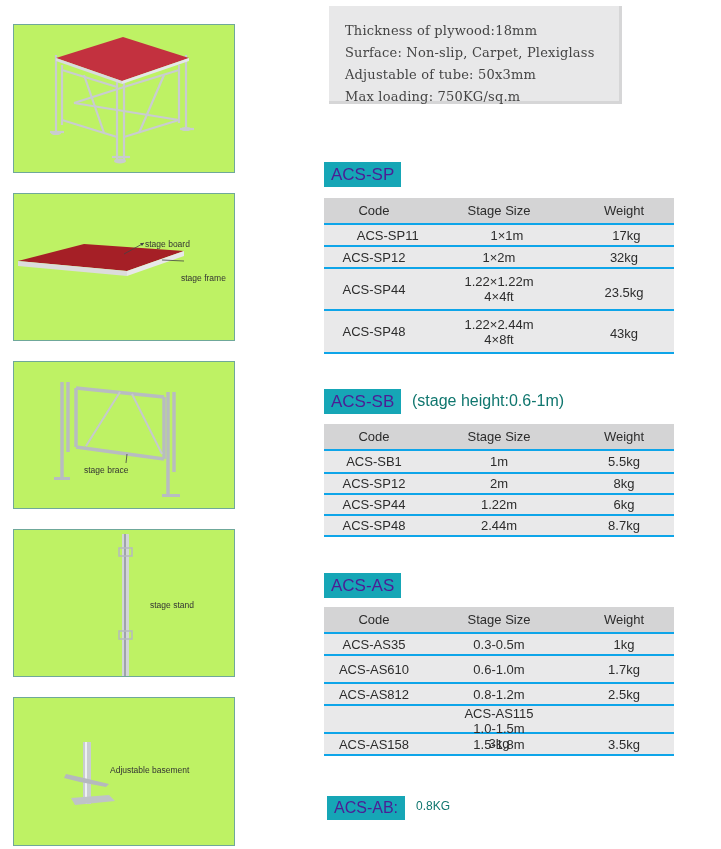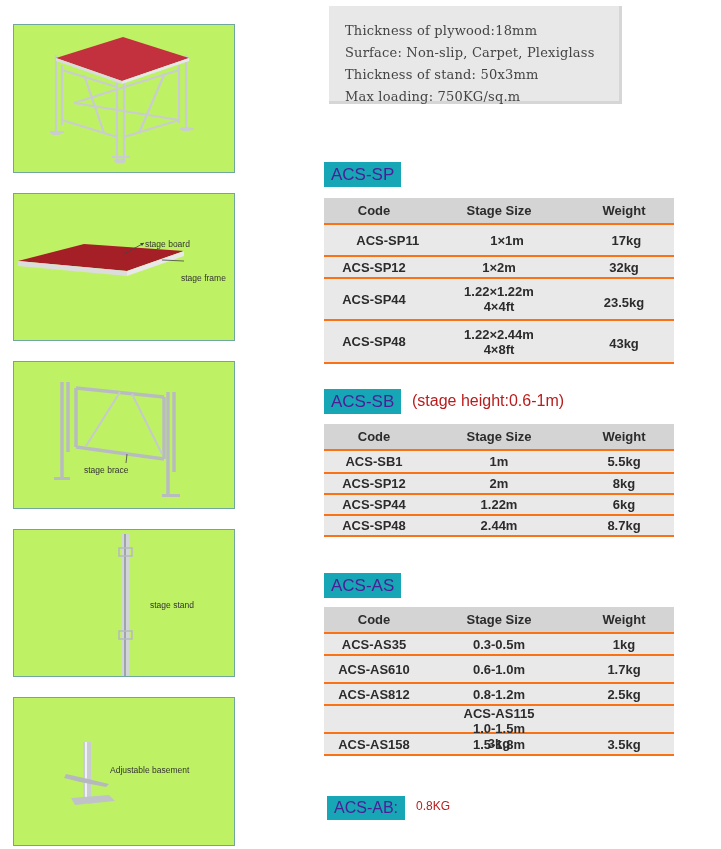--- a/index.html
+++ b/index.html
@@ -23,30 +23,29 @@
     }
     .spec-line {
       font-family: "DejaVu Serif", serif; font-size: 13px; color: #444;
       line-height: 22px; letter-spacing: 0.2px;
     }
 
     .tag {
       position: absolute; background: #16a6b6; color: #4c1d95;
       font-size: 17px; padding: 0 7px; height: 25px; line-height: 25px;
     }
-    .tag-note { position: absolute; font-size: 16px; color: #b91c1c; }
+    .tag-note { position: absolute; font-size: 16px; color: #0f766e; }
 
     .table {
       position: absolute; left: 324px; width: 350px;
       font-size: 13px; color: #2c2c2c;
     }
     .row {
       display: flex; align-items: center; background: #e9e9ea;
-      border-bottom: 2px solid #f97316;
-      font-weight: bold;
+      border-bottom: 2px solid #0ea5e9;
     }
     .row.head { background: #d4d4d5; }
     .cell { text-align: center; }
     .c1 { width: 100px; }
     .c2 { width: 150px; }
     .c3 { width: 100px; }
     .cell .sub { display: block; }
   </style>
 </head>
 <body>
@@ -133,32 +132,32 @@
     <rect x="71" y="44" width="2" height="62" fill="#eef0f2"></rect>
     <polygon points="52,76 70,80 95,86 92,89 66,84 50,80" fill="#b5b9bd"></polygon>
     <polygon points="57,100 95,97 101,103 61,107" fill="#bfc3c7"></polygon>
   </svg>
   <span class="callout" style="left:96px;top:67px;">Adjustable basement</span>
 </div>
 
 <div class="spec-box">
   <div class="spec-line">Thickness of plywood:18mm</div>
   <div class="spec-line">Surface: Non-slip, Carpet, Plexiglass</div>
-  <div class="spec-line">Thickness of stand: 50x3mm</div>
+  <div class="spec-line">Adjustable of tube: 50x3mm</div>
   <div class="spec-line">Max loading: 750KG/sq.m</div>
 </div>
 
 <div class="tag" style="left:324px;top:162px;">ACS-SP</div>
 <div class="table" style="top:198px;">
   <div class="row head" style="height:27px;">
     <div class="cell c1">Code</div>
     <div class="cell c2">Stage Size</div>
     <div class="cell c3">Weight</div>
   </div>
-  <div class="row" style="height:32px;padding-left:16px;">
+  <div class="row" style="height:22px;padding-left:16px;">
     <div class="cell c1">ACS-SP11</div>
     <div class="cell c2">1×1m</div>
     <div class="cell c3">17kg</div>
   </div>
   <div class="row" style="height:22px;">
     <div class="cell c1">ACS-SP12</div>
     <div class="cell c2">1×2m</div>
     <div class="cell c3">32kg</div>
   </div>
   <div class="row" style="height:42px;">

